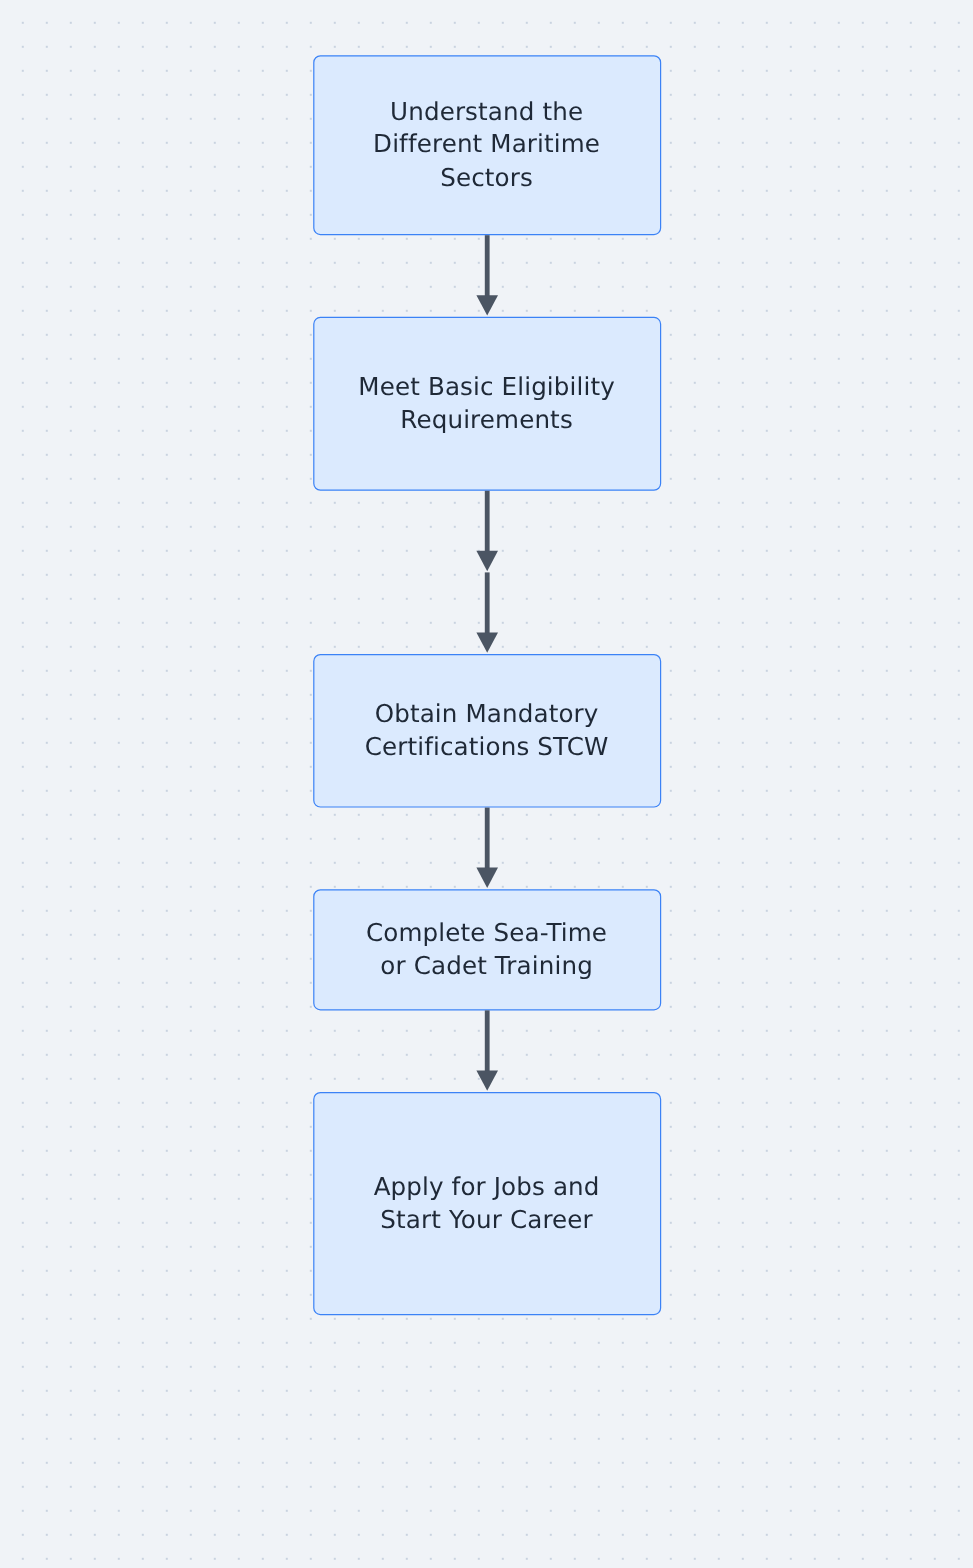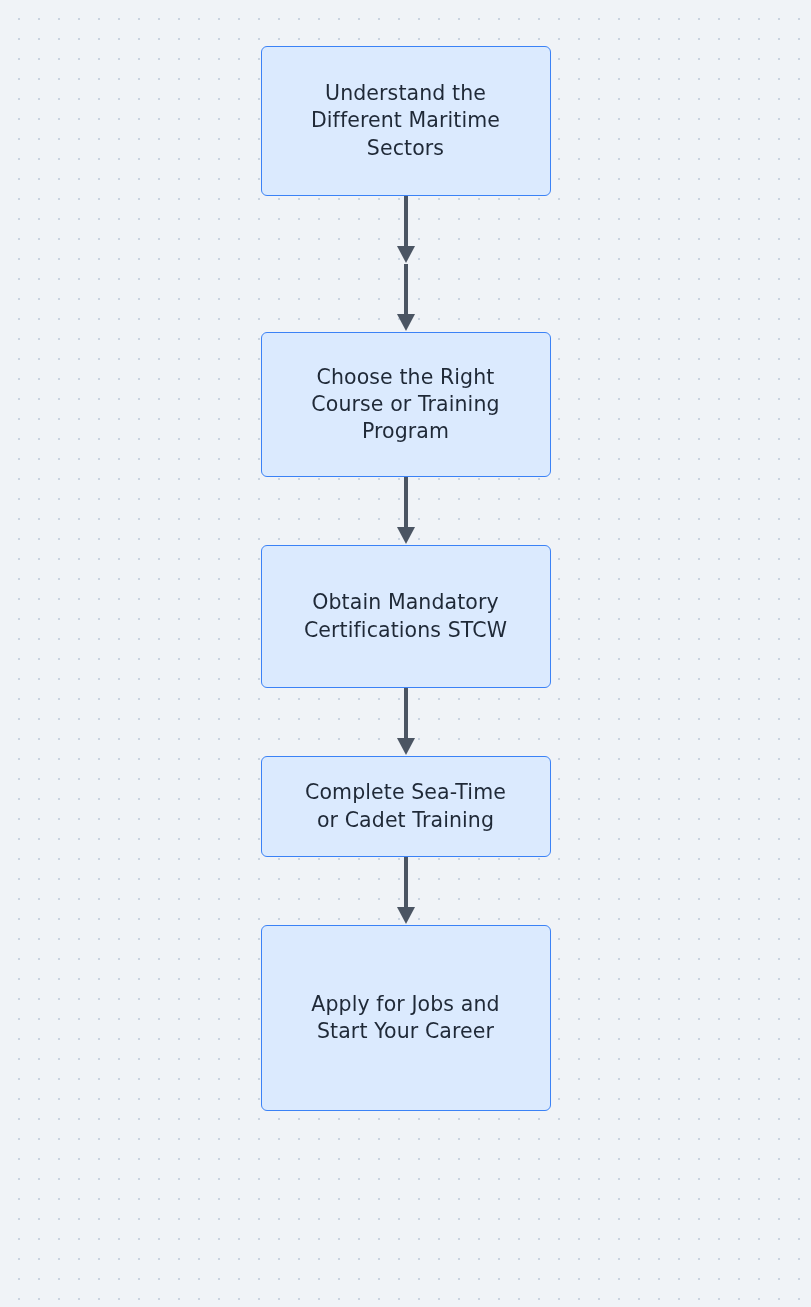--- a/index.html
+++ b/index.html
@@ -46,21 +46,21 @@
     text-align: center;
     line-height: 1.33;
     font-size: 20.5px;
     letter-spacing: 0.1px;
     padding: 10px 14px;
     white-space: pre-line;
   }
   .node-0 { margin-top: 46px; height: 150px; }
   .node-1 { height: 145px; }
   .node-2 { height: 145px; }
-  .node-3 { height: 143px; }
+  .node-3 { height: 128px; }
   .node-4 { height: 101px; }
   .node-5 { height: 186px; }
 
   .connector {
     width: 20px;
     height: 68px;
     position: relative;
   }
   .connector .shaft {
     position: absolute;
@@ -93,31 +93,30 @@
       <span>Understand the
 Different Maritime
 Sectors</span>
     </div>
 
     <div class="connector">
       <div class="shaft"></div>
       <div class="head"></div>
     </div>
 
+    <div class="node node-1">
+      <span>Meet Basic Eligibility
+Requirements</span>
+    </div>
 
     <div class="connector">
       <div class="shaft"></div>
       <div class="head"></div>
     </div>
 
-    <div class="node node-2">
-      <span>Choose the Right
-Course or Training
-Program</span>
-    </div>
 
     <div class="connector">
       <div class="shaft"></div>
       <div class="head"></div>
     </div>
 
     <div class="node node-3">
       <span>Obtain Mandatory
 Certifications STCW</span>
     </div>

